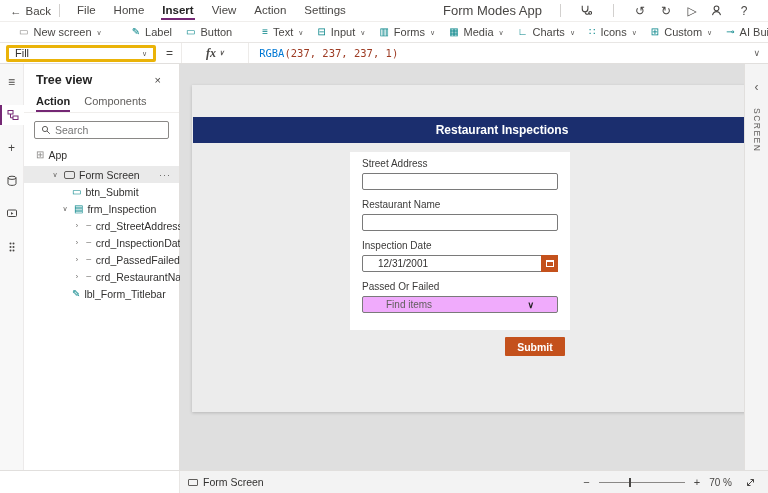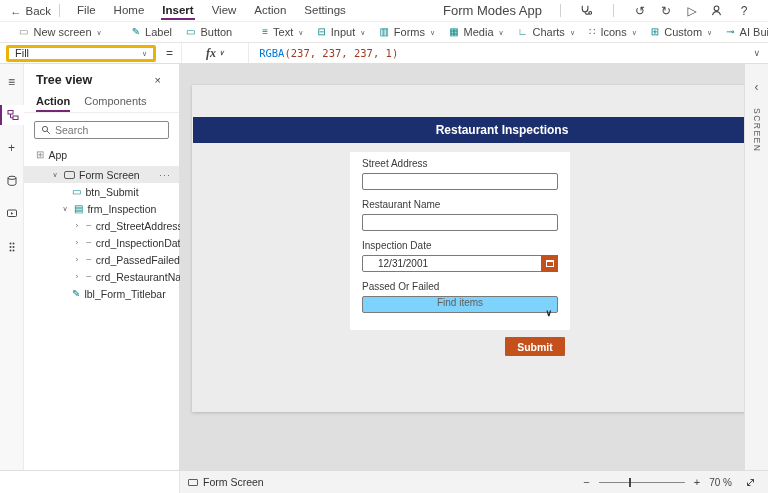--- a/index.html
+++ b/index.html
@@ -69,21 +69,21 @@
   .canvas { position:absolute; left:12px; top:21px; width:620px; height:327px; background:#ececec; box-shadow:0 1px 3px rgba(0,0,0,.18); }
   .titlebar { position:absolute; left:1px; right:1px; top:32px; height:26px; background:#1b2e6e; color:#fff; display:flex; align-items:center; justify-content:center; font-size:12px; font-weight:bold; }
   .formpanel { position:absolute; left:158px; top:67px; width:220px; height:178px; background:#fff; padding:6px 12px 0 12px; }
   .fgroup { margin-bottom:9px; }
   .flabel { font-size:10px; color:#3b3a39; margin-bottom:4px; }
   .finput { width:100%; height:17px; border:1px solid #7a7a7a; border-radius:2px; background:#fff; font-size:10px; padding:0 15px; font-family:"Liberation Sans", sans-serif; color:#323130; outline:none; }
   .daterow { position:relative; }
   .daterow .finput { padding-right:20px; }
   .calbtn { position:absolute; right:0; top:0; width:17px; height:17px; background:#c4511c; display:flex; align-items:center; justify-content:center; }
   .cal-glyph { width:8px; height:7px; border:1px solid #fff; border-top-width:2px; }
-  .combo { width:100%; height:17px; border:1px solid #7a7a7a; border-radius:2px; background:#7dd3fc; display:flex; align-items:center; padding:0 5px;flex-direction:column; }
+  .combo { width:100%; height:17px; border:1px solid #7a7a7a; border-radius:2px; background:#f0abfc; display:flex; align-items:center; padding:0 23px; }
   .combo-ph { font-size:10px; color:#605e5c; }
   .combo-chev { margin-left:auto; color:#242424; font-size:9px; font-weight:bold; }
   .submit { position:absolute; left:313px; top:252px; width:60px; height:19px; background:#c4511c; color:#fff; font-size:10.5px; font-weight:bold; display:flex; align-items:center; justify-content:center; border-radius:1px; }
 
   
   .rightrail { width:24px; background:#f4f4f4; border-left:1px solid #e1dfdd; display:flex; flex-direction:column; align-items:center; padding-top:16px; }
   .rr-chev { color:#605e5c; font-size:12px; }
   .rr-label { margin-top:14px; writing-mode:vertical-rl; font-size:8.5px; letter-spacing:1.5px; color:#605e5c; }
 
   

